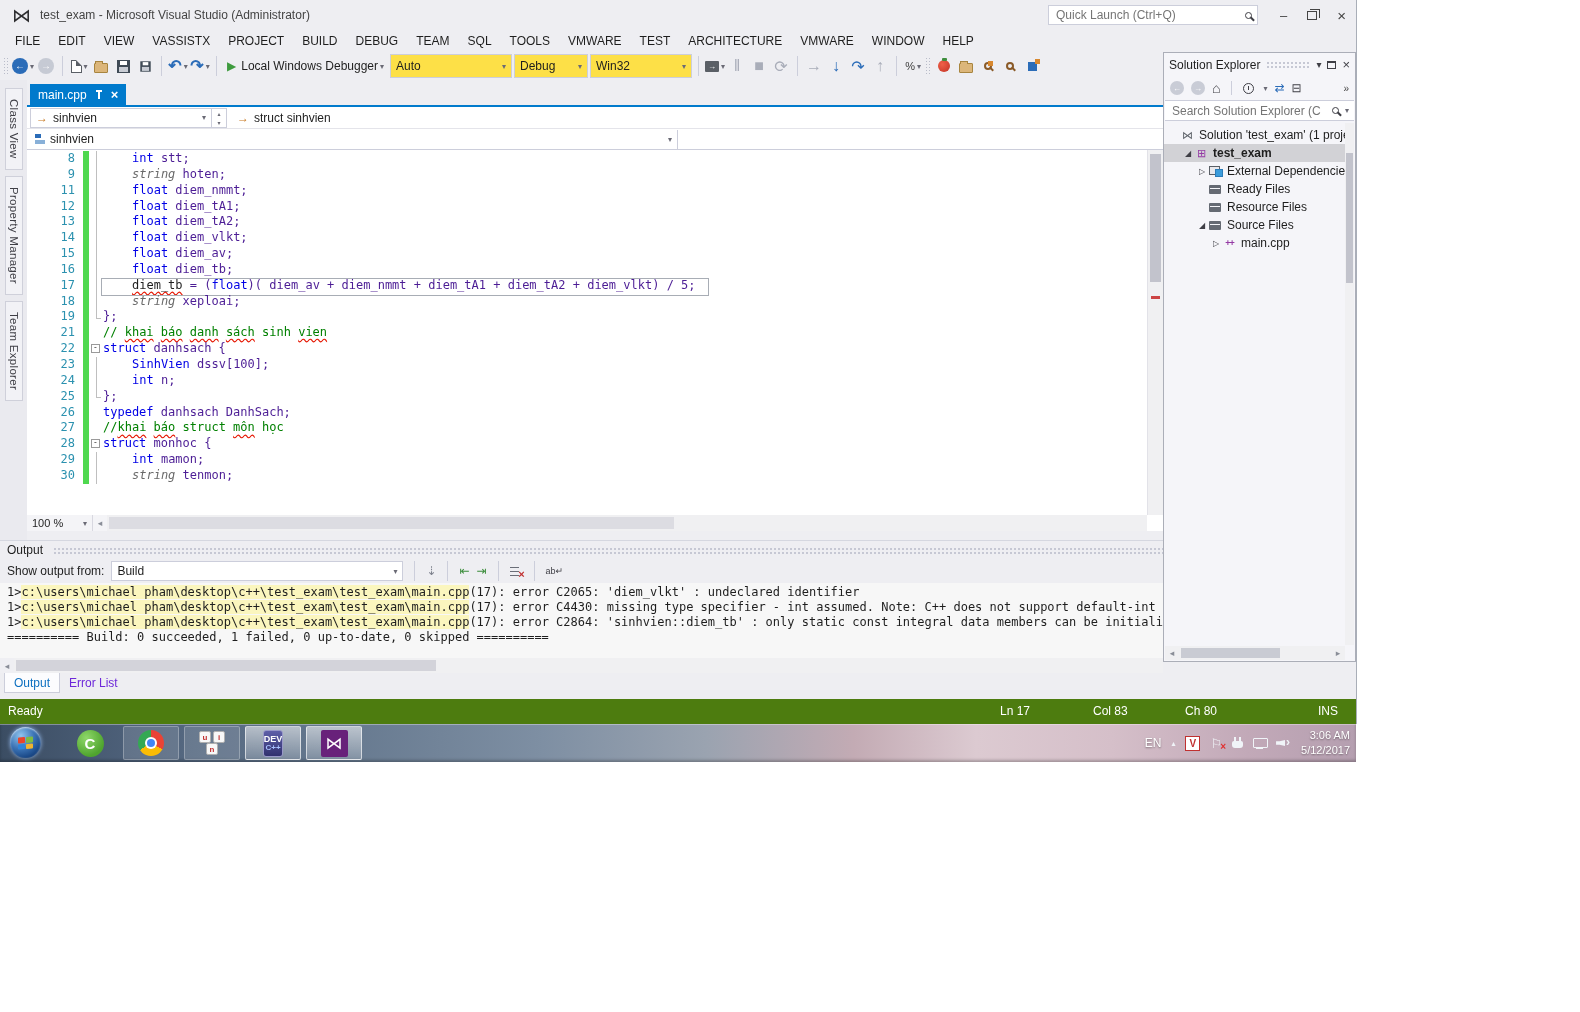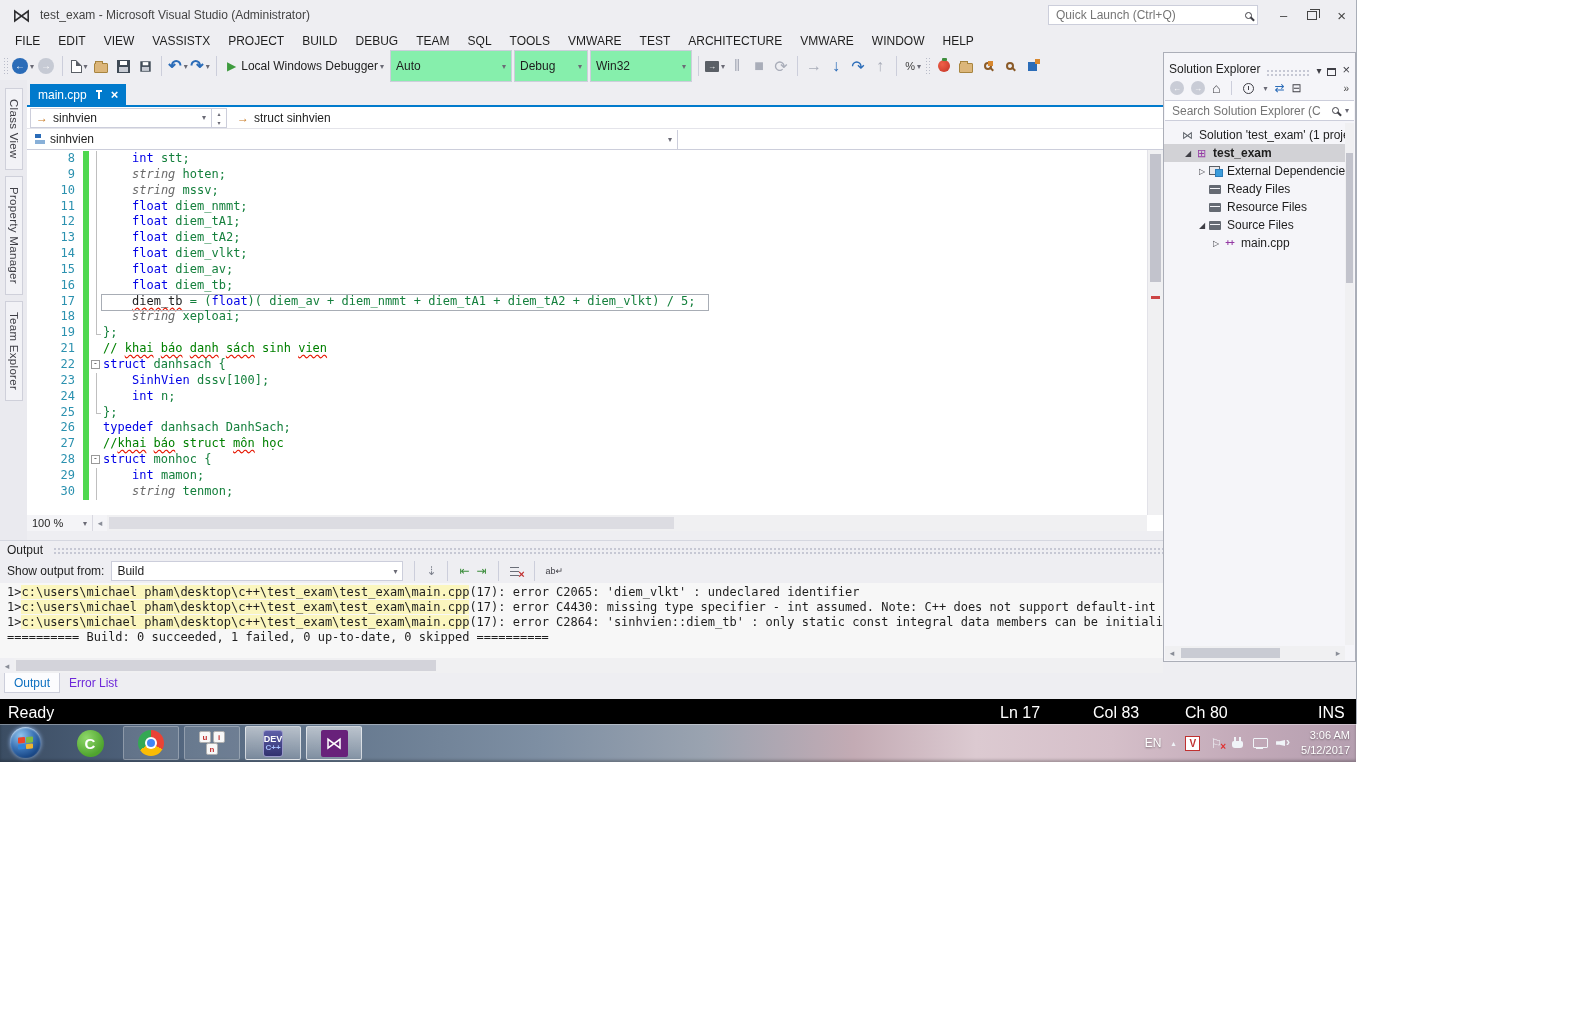--- a/index.html
+++ b/index.html
@@ -47,21 +47,21 @@
   .pg::after { content:''; position:absolute; right:-1px; top:-1px; border:3px solid #EEEEF2; border-left-color:#5A5F66; border-bottom-color:#5A5F66; }
   .folder-ico { width:14px; height:10px; background:#DCB67A; border:1px solid #A8853F; border-radius:1px; position:relative; margin-top:3px;}
   .folder-ico::before { content:''; position:absolute; left:0; top:-3px; width:6px; height:2px; background:#DCB67A; border:1px solid #A8853F; border-bottom:none; }
   .flop { width:13px; height:13px; background:#3F4A56; position:relative; }
   .flop::before { content:''; position:absolute; left:3px; top:1px; width:7px; height:4px; background:#fff; }
   .flop::after { content:''; position:absolute; left:2px; bottom:1px; width:9px; height:5px; background:#C8CCD4; }
   .flop.small { transform:scale(.8); }
   .undo-redo { font-size:16px; color:#2B6CB8; font-weight:bold; line-height:1; }
   .run-arrow { color:#3E9B3E; font-size:12px; margin-right:5px; }
   .tool-label { font-size:12px; color:#1E1E1E; }
-  .combo { background:#86efac; border:1px solid #CCCEDB; height:32px; display:flex; align-items:center;
+  .combo { background:#fde047; border:1px solid #CCCEDB; height:24px; display:flex; align-items:center;
            padding:0 5px; font-size:12px; color:#1E1E1E; flex:none; }
   .combo .dd { margin-left:auto; }
   .grayed { color:#A9ADB9; }
   .tomato { width:12px; height:12px; border-radius:50%; background:radial-gradient(circle at 35% 35%, #F06048, #C23325); position:relative; }
   .tomato::before { content:''; position:absolute; top:-2px; left:4px; width:5px; height:3px; background:#3E8E3E; border-radius:1px; }
   .mag-or { width:8px; height:8px; border:2px solid #8A5A28; border-radius:50%; position:relative; }
   .mag-or::after { content:''; position:absolute; width:5px; height:2px; background:#8A5A28; transform:rotate(45deg); right:-4px; bottom:-2px; }
   .badge-or { position:absolute; right:-3px; top:-3px; width:5px; height:5px; background:#D8882F; }
   .attach-ico { width:14px; height:11px; background:#5A5F66; color:#fff; font-size:8px; display:flex; align-items:center; justify-content:center; border-radius:1px;}
   .blue-sq-ico { width:9px; height:9px; background:#2B6CB8; position:relative;}
@@ -105,39 +105,39 @@
   .f-v::before { content:''; position:absolute; left:6px; top:0; bottom:0; width:1px; background:#BFBFBF; }
   .f-e::before { content:''; position:absolute; left:6px; top:0; height:55%; width:1px; background:#BFBFBF; }
   .f-e::after { content:''; position:absolute; left:6px; top:55%; width:5px; height:1px; background:#BFBFBF; }
   .foldbox { position:absolute; left:1px; top:3px; width:9px; height:9px; border:1px solid #9A9A9A; background:#fff;
              font-size:8px; line-height:6px; text-align:center; color:#333; }
   .code-text { flex:none; }
   .boxed::after { content:''; position:absolute; left:74px; top:0; width:606px; height:100%;
                   border:1px solid #A8ADB5; pointer-events:none; }
   .tk-k { color:#0000E6; }
   .tk-t { color:#6A6A6A; font-style:italic; }
-  .tk-p { color:#15803d; }
+  .tk-p { color:#4c1d95; }
   .tk-c { color:#008000; }
   .tk-w { color:#008000; text-decoration-line:underline; text-decoration-style:wavy; text-decoration-color:#E51400; text-underline-offset:2px; }
   .tk-e { color:#1E1E1E; text-decoration-line:underline; text-decoration-style:wavy; text-decoration-color:#E51400; text-underline-offset:2px; }
 
   
   .v-scroll { position:absolute; right:0; top:66px; bottom:16px; width:16px; background:#F0F0F2; border-left:1px solid #E2E2E8; }
   .v-thumb { position:absolute; left:2px; right:2px; top:4px; height:128px; background:#C2C3CC; }
   .v-mark { position:absolute; left:3px; right:3px; top:146px; height:3px; background:#C44; }
   .bottom-row { position:absolute; left:0; right:16px; bottom:0; height:16px; background:#F4F4F7; display:flex; align-items:center; }
   .zoom-combo { width:66px; height:16px; font-size:11px; display:flex; align-items:center; padding:0 5px; gap:4px; border-right:1px solid #D8D8E0; color:#1E1E1E;}
   .h-arrow { width:14px; text-align:center; color:#8A8E98; font-size:9px; flex:none;}
   .h-track { flex:1; height:100%; background:#F0F0F2; position:relative; }
   .h-thumb { position:absolute; left:2px; top:2px; bottom:2px; width:565px; background:#DCDCE2; }
 
   
   .se { position:absolute; left:1163px; top:52px; width:193px; height:610px; background:#F5F5F9;
         border:1px solid #ABAEB8; font-size:12px; }
-  .se-header { height:23px; display:flex; align-items:flex-end; padding:0 5px; gap:6px; }
+  .se-header { height:23px; display:flex; align-items:center; padding:0 5px; gap:6px; }
   .se-title { color:#1E1E1E; flex:none; }
   .grip-dots { flex:1; height:7px; background-image:radial-gradient(#C6C8D4 1px, transparent 1px); background-size:4px 4px; }
   .se-hbtn { color:#3F3F46; font-size:10px; flex:none; line-height:1;}
   .se-restore { width:9px; height:8px; border:1px solid #3F3F46; border-top-width:2px; flex:none;}
   .se-toolbar { height:24px; display:flex; align-items:center; gap:7px; padding:0 6px; }
   .circ-sm { width:14px; height:14px; border-radius:50%; background:#C9CCD6; color:#fff; font-size:8px; font-weight:bold;
              display:flex; align-items:center; justify-content:center; }
   .home-ico { font-size:14px; color:#3F3F46; line-height:1; }
   .clock-ico { width:11px; height:11px; border:1px solid #3F3F46; border-radius:50%; position:relative; }
   .clock-ico::after { content:''; position:absolute; left:4px; top:2px; width:1px; height:4px; background:#3F3F46; }
@@ -183,21 +183,21 @@
   .out-line { white-space:pre; overflow:hidden; color:#1E1E1E; }
   .out-path { background:#FBF6BE; }
   .out-hscroll { position:absolute; left:0; bottom:26px; width:100%; height:15px; background:#EFEFF3; display:flex; align-items:center; }
   .out-htrack { flex:1; height:100%; position:relative; background:#F0F0F2; }
   .out-hthumb { position:absolute; left:2px; top:2px; bottom:2px; width:420px; background:#D3D3DA; }
   .out-tabs { position:absolute; left:0; bottom:0; width:100%; height:26px; display:flex; align-items:flex-start; padding-left:4px; }
   .out-tab { height:20px; padding:3px 9px 0; font-size:12px; color:#6d28d9; }
   .out-tab.active { background:#FCFCFE; color:#0E70C0; border:1px solid #CCCEDB; border-top:none; }
 
   
-  .status { position:absolute; left:0; top:699px; width:1356px; height:25px; background:#000000; color:#fff; font-size:16px; }
+  .status { position:absolute; left:0; top:699px; width:1356px; height:25px; background:#4d7c0f; color:#fff; font-size:12px; }
   .status-ready { position:absolute; left:8px; top:5px; }
   .st-ln { position:absolute; left:1000px; top:5px; } .st-col { position:absolute; left:1093px; top:5px; }
   .st-ch { position:absolute; left:1185px; top:5px; } .st-ins { position:absolute; left:1318px; top:5px; }
 
   
   .taskbar { position:absolute; left:0; top:724px; width:1356px; height:38px;
     background:linear-gradient(90deg,#3B4D63 0%,#4E617A 10%,#66798F 25%,#7E8FA3 40%,#9AA3B0 52%,#C3ABB4 63%,#DCCAD1 72%,#D5BFC9 82%,#C2A9B8 92%,#B59FB0 100%);
     box-shadow:inset 0 1px 0 rgba(255,255,255,.35), inset 0 -2px 3px rgba(0,0,0,.25); }
   .start-orb { position:absolute; left:10px; top:3px; width:31px; height:31px; border-radius:50%;
     background:radial-gradient(circle at 35% 28%, #8FC4EE, #3A72B4 45%, #123E7C 80%);
@@ -419,21 +419,20 @@
       <div class="nav2-combo">
         <span class="struct-ico"></span>
         <span>sinhvien</span>
         <span class="dd" style="margin-left:auto">▾</span>
       </div>
     </div>
 
     <div class="code-area" id="code-lines">
         <div class="code-line"><span class="ln">8</span><span class="chg"></span><span class="fold f-v"></span><span class="code-text" style="padding-left: 29px;"><span class="tk-k">int</span><span class="tk-p"> stt;</span></span></div>
         <div class="code-line"><span class="ln">9</span><span class="chg"></span><span class="fold f-v"></span><span class="code-text" style="padding-left: 29px;"><span class="tk-t">string</span><span class="tk-p"> hoten;</span></span></div>
-        <div class="code-line"><span class="ln">10</span><span class="chg"></span><span class="fold f-v"></span><span class="code-text" style="padding-left: 29px;"><span class="tk-t">string</span><span class="tk-p"> mssv;</span></span></div>
         <div class="code-line"><span class="ln">11</span><span class="chg"></span><span class="fold f-v"></span><span class="code-text" style="padding-left: 29px;"><span class="tk-k">float</span><span class="tk-p"> diem_nmmt;</span></span></div>
         <div class="code-line"><span class="ln">12</span><span class="chg"></span><span class="fold f-v"></span><span class="code-text" style="padding-left: 29px;"><span class="tk-k">float</span><span class="tk-p"> diem_tA1;</span></span></div>
         <div class="code-line"><span class="ln">13</span><span class="chg"></span><span class="fold f-v"></span><span class="code-text" style="padding-left: 29px;"><span class="tk-k">float</span><span class="tk-p"> diem_tA2;</span></span></div>
         <div class="code-line"><span class="ln">14</span><span class="chg"></span><span class="fold f-v"></span><span class="code-text" style="padding-left: 29px;"><span class="tk-k">float</span><span class="tk-p"> diem_vlkt;</span></span></div>
         <div class="code-line"><span class="ln">15</span><span class="chg"></span><span class="fold f-v"></span><span class="code-text" style="padding-left: 29px;"><span class="tk-k">float</span><span class="tk-p"> diem_av;</span></span></div>
         <div class="code-line"><span class="ln">16</span><span class="chg"></span><span class="fold f-v"></span><span class="code-text" style="padding-left: 29px;"><span class="tk-k">float</span><span class="tk-p"> diem_tb;</span></span></div>
         <div class="code-line boxed"><span class="ln">17</span><span class="chg"></span><span class="fold f-v"></span><span class="code-text" style="padding-left: 29px;"><span class="tk-e">diem_tb</span><span class="tk-p"> = (</span><span class="tk-k">float</span><span class="tk-p">)( diem_av + diem_nmmt + diem_tA1 + diem_tA2 + diem_vlkt) / 5;</span></span></div>
         <div class="code-line"><span class="ln">18</span><span class="chg"></span><span class="fold f-v"></span><span class="code-text" style="padding-left: 29px;"><span class="tk-t">string</span><span class="tk-p"> xeploai;</span></span></div>
         <div class="code-line"><span class="ln">19</span><span class="chg"></span><span class="fold f-e"></span><span class="code-text" style="padding-left: 0px;"><span class="tk-p">};</span></span></div>
         <div class="code-line"><span class="ln">21</span><span class="chg"></span><span class="fold"></span><span class="code-text" style="padding-left: 0px;"><span class="tk-c">// </span><span class="tk-w">khai</span><span class="tk-c"> </span><span class="tk-w">báo</span><span class="tk-c"> </span><span class="tk-w">danh</span><span class="tk-c"> </span><span class="tk-w">sách</span><span class="tk-c"> sinh </span><span class="tk-w">vien</span></span></div>

